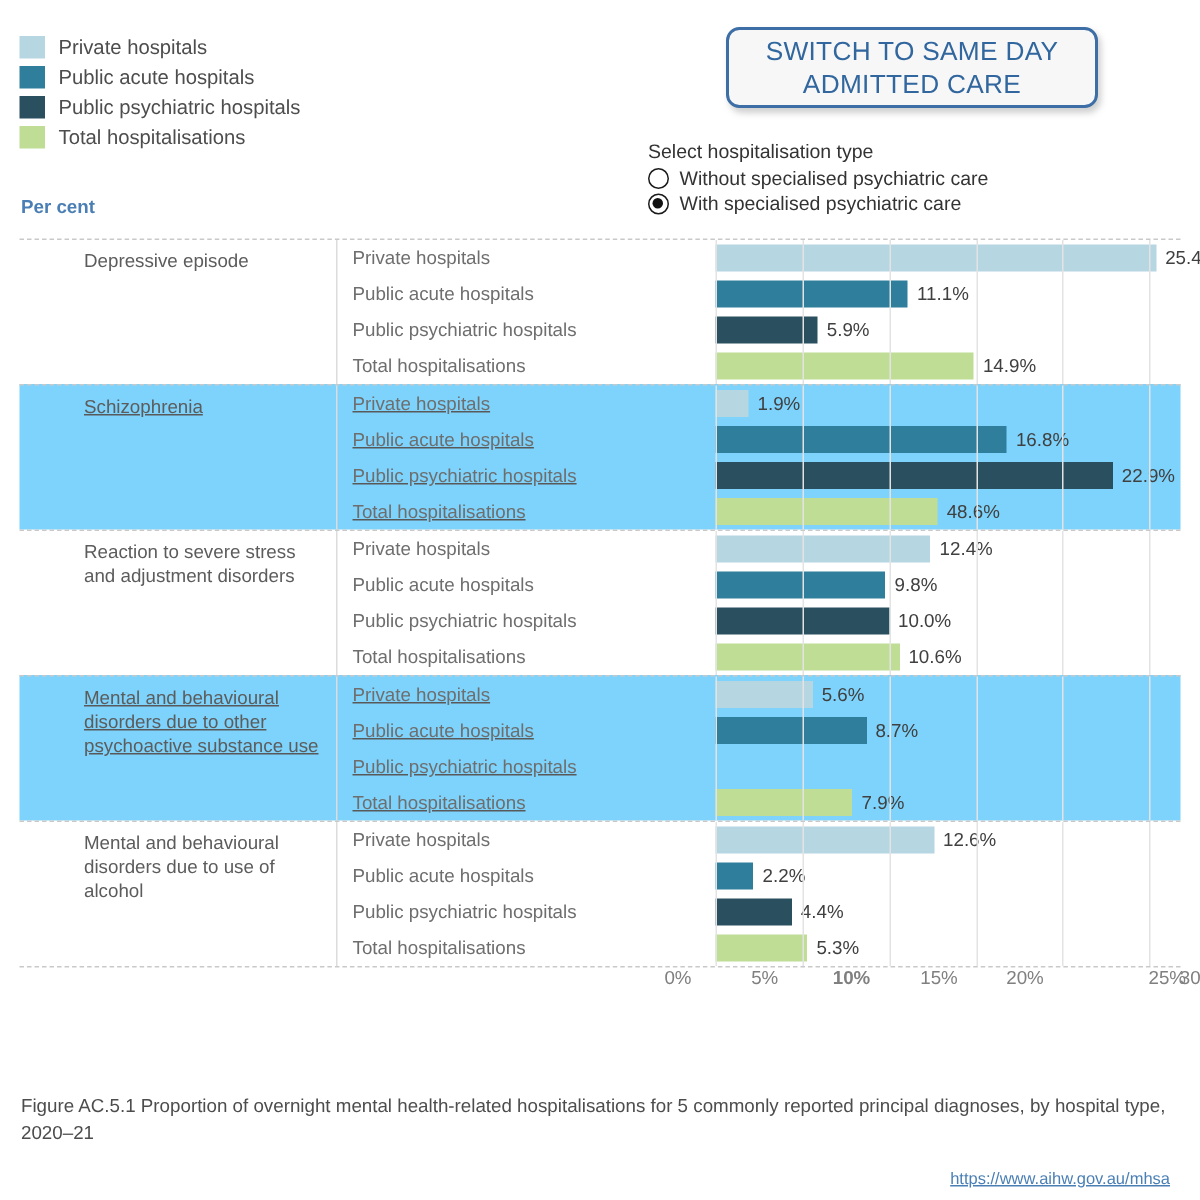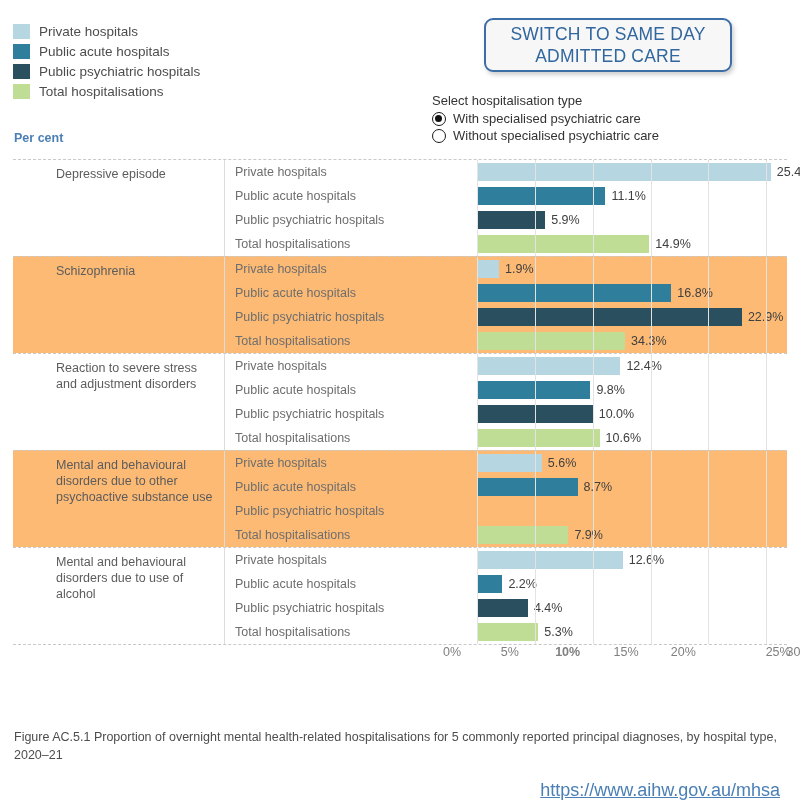--- a/index.html
+++ b/index.html
@@ -129,21 +129,21 @@
     width: 774px;
   }
   .group {
     position: relative;
     border-top: 1px dashed #c9c9c9;
     display: flex;
   }
   .group:last-of-type {
     border-bottom: 1px dashed #c9c9c9;
   }
-  .group.shaded { background: #fdba74; }
+  .group.shaded { background: #7dd3fc; text-decoration: underline; }
 
   .group-label {
     width: 175px;
     flex: none;
     font-size: 12.5px;
     color: #5c5c5c;
     padding: 6px 8px 0 7px;
     line-height: 16px;
     box-sizing: border-box;
     margin-left: 36px;
@@ -231,21 +231,21 @@
   }
   .footer-caption {
     font-size: 12.5px;
     color: #4d4d4d;
     line-height: 18px;
   }
   .footer-link {
     display: block;
     text-align: right;
     margin-top: 16px;
-    font-size: 18px;
+    font-size: 11px;
     color: #4a7fb5;
     text-decoration: underline;
     cursor: pointer;
   }
 </style>
 </head>
 <body>
 
 <div class="legend" id="legend">
     <div class="legend-row">
@@ -267,26 +267,26 @@
   </div>
 
 <div class="switch-button">
   <span class="switch-button-label">SWITCH TO SAME DAY ADMITTED CARE</span>
 </div>
 
 <div class="radio-group">
   <div class="radio-title">Select hospitalisation type</div>
   <div id="radio-options">
       <div class="radio-row">
+        <span class="radio-circle"></span>
+        <span class="radio-label">Without specialised psychiatric care</span>
+      </div>
+      <div class="radio-row">
         <span class="radio-circle checked"></span>
         <span class="radio-label">With specialised psychiatric care</span>
-      </div>
-      <div class="radio-row">
-        <span class="radio-circle"></span>
-        <span class="radio-label">Without specialised psychiatric care</span>
       </div>
     </div>
 </div>
 
 <div class="percent-title">Per cent</div>
 
 <div class="chart" id="chart">
     <div class="group">
       <div class="group-label">Depressive episode</div>
       <div class="group-rows">
@@ -374,21 +374,21 @@
               <span class="bar" style="width:264.9px;background:#2a4f5e"></span>
               <span class="bar-value">22.9%</span>
             </span>
           </span>
         </div>
         <div class="srow">
           <span class="series-label">Total hospitalisations</span>
           <span class="bar-cell">
             <span class="bar-wrap">
               <span class="bar" style="width:148.1px;background:#c0dd96"></span>
-              <span class="bar-value">34.3%</span>
+              <span class="bar-value">48.6%</span>
             </span>
           </span>
         </div>
       </div>
     </div>
     <div class="group">
       <div class="group-label">Reaction to severe stress and adjustment disorders</div>
       <div class="group-rows">
         <div class="gridlines">
           <div class="gridline" style="left: 252px;"></div>

